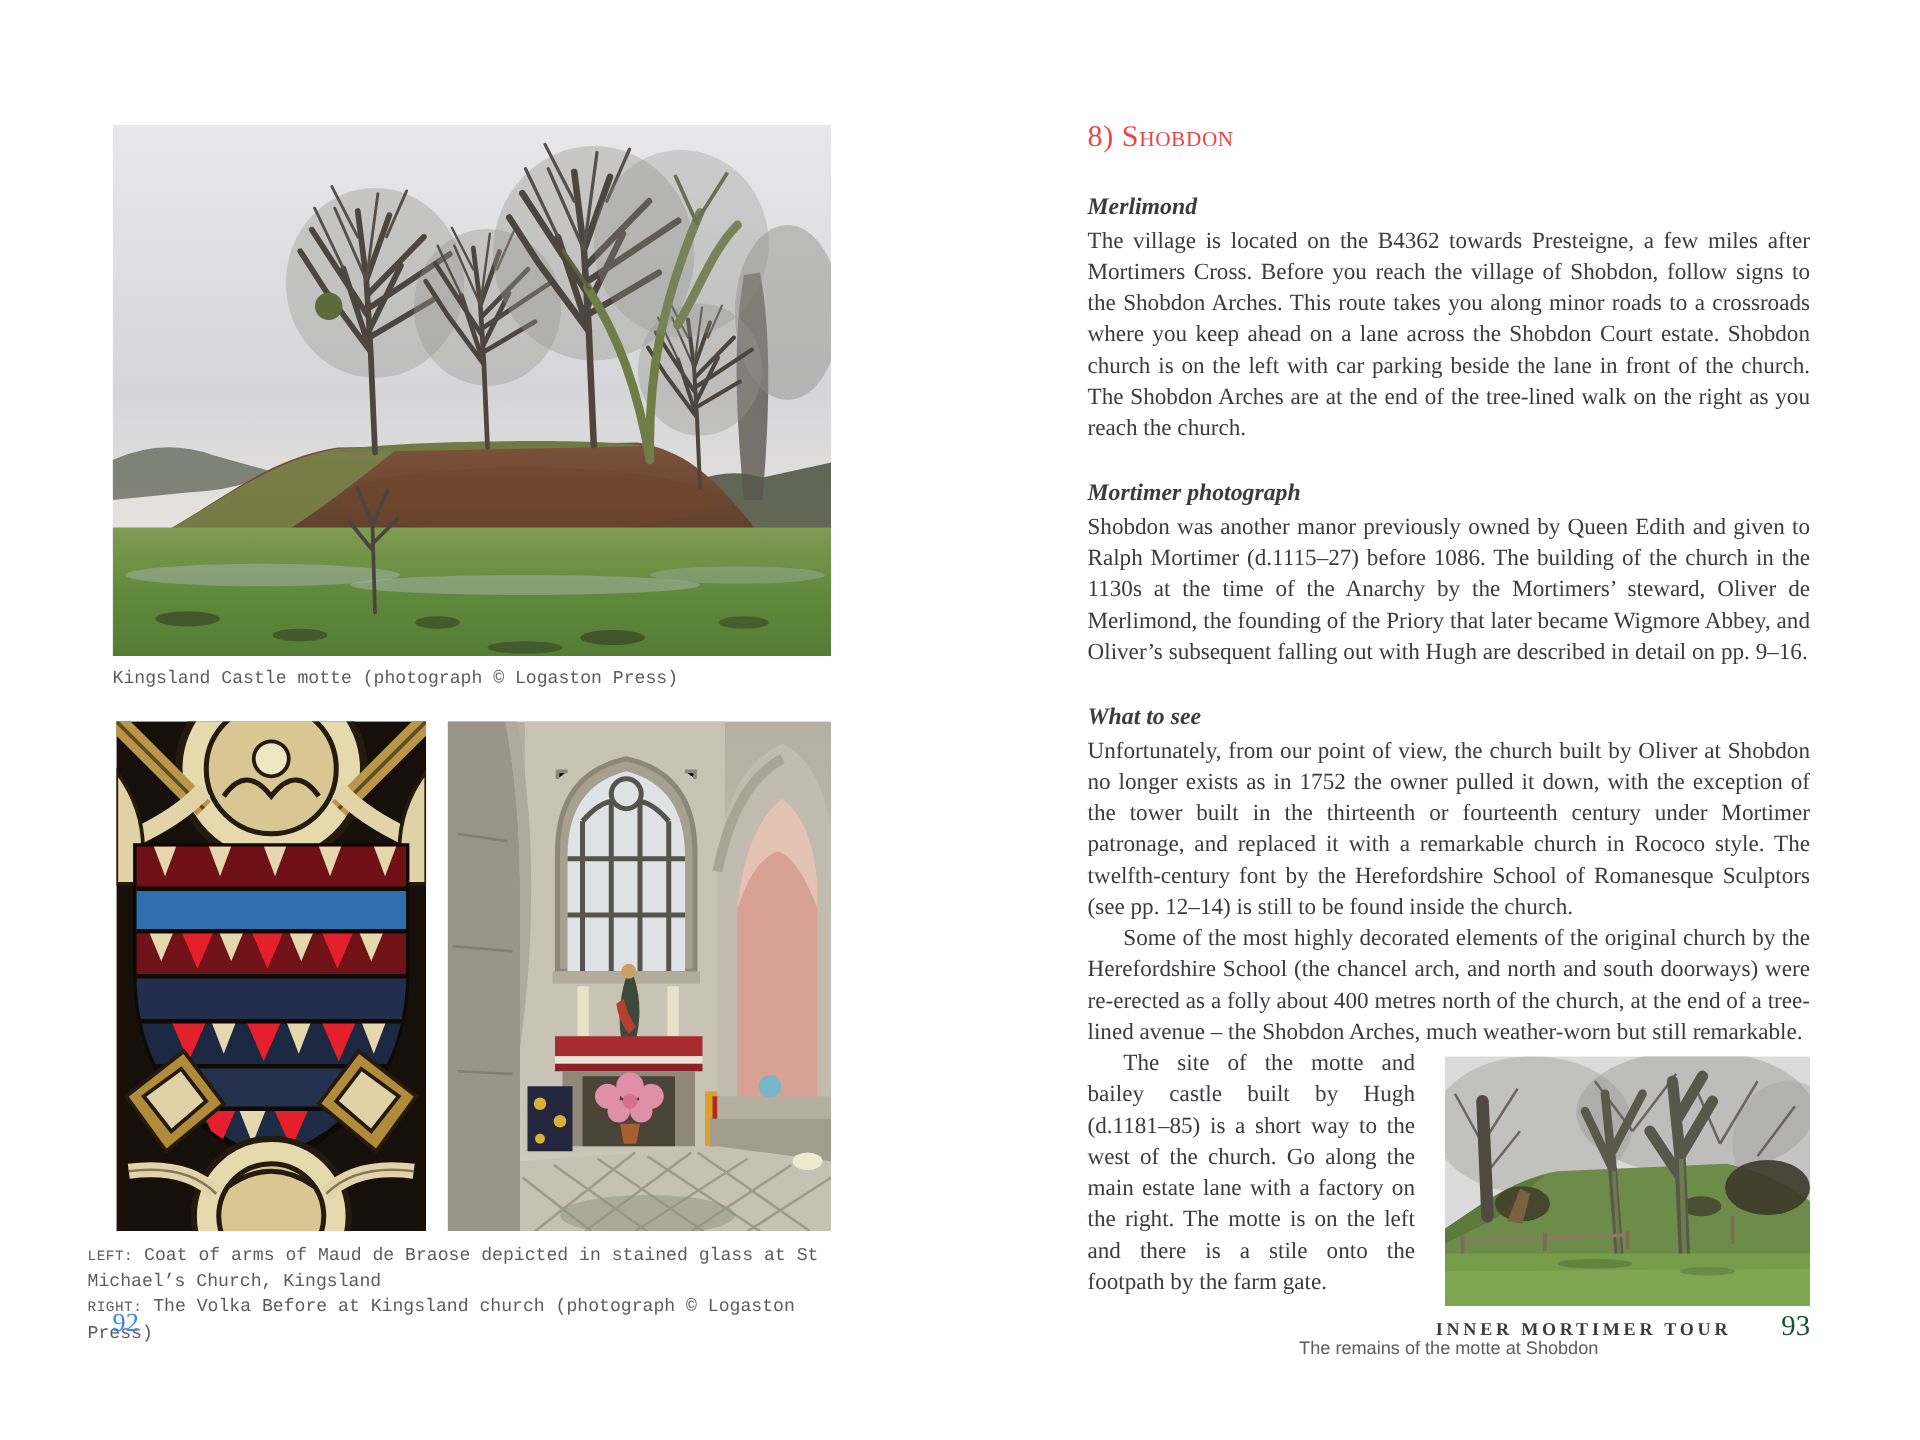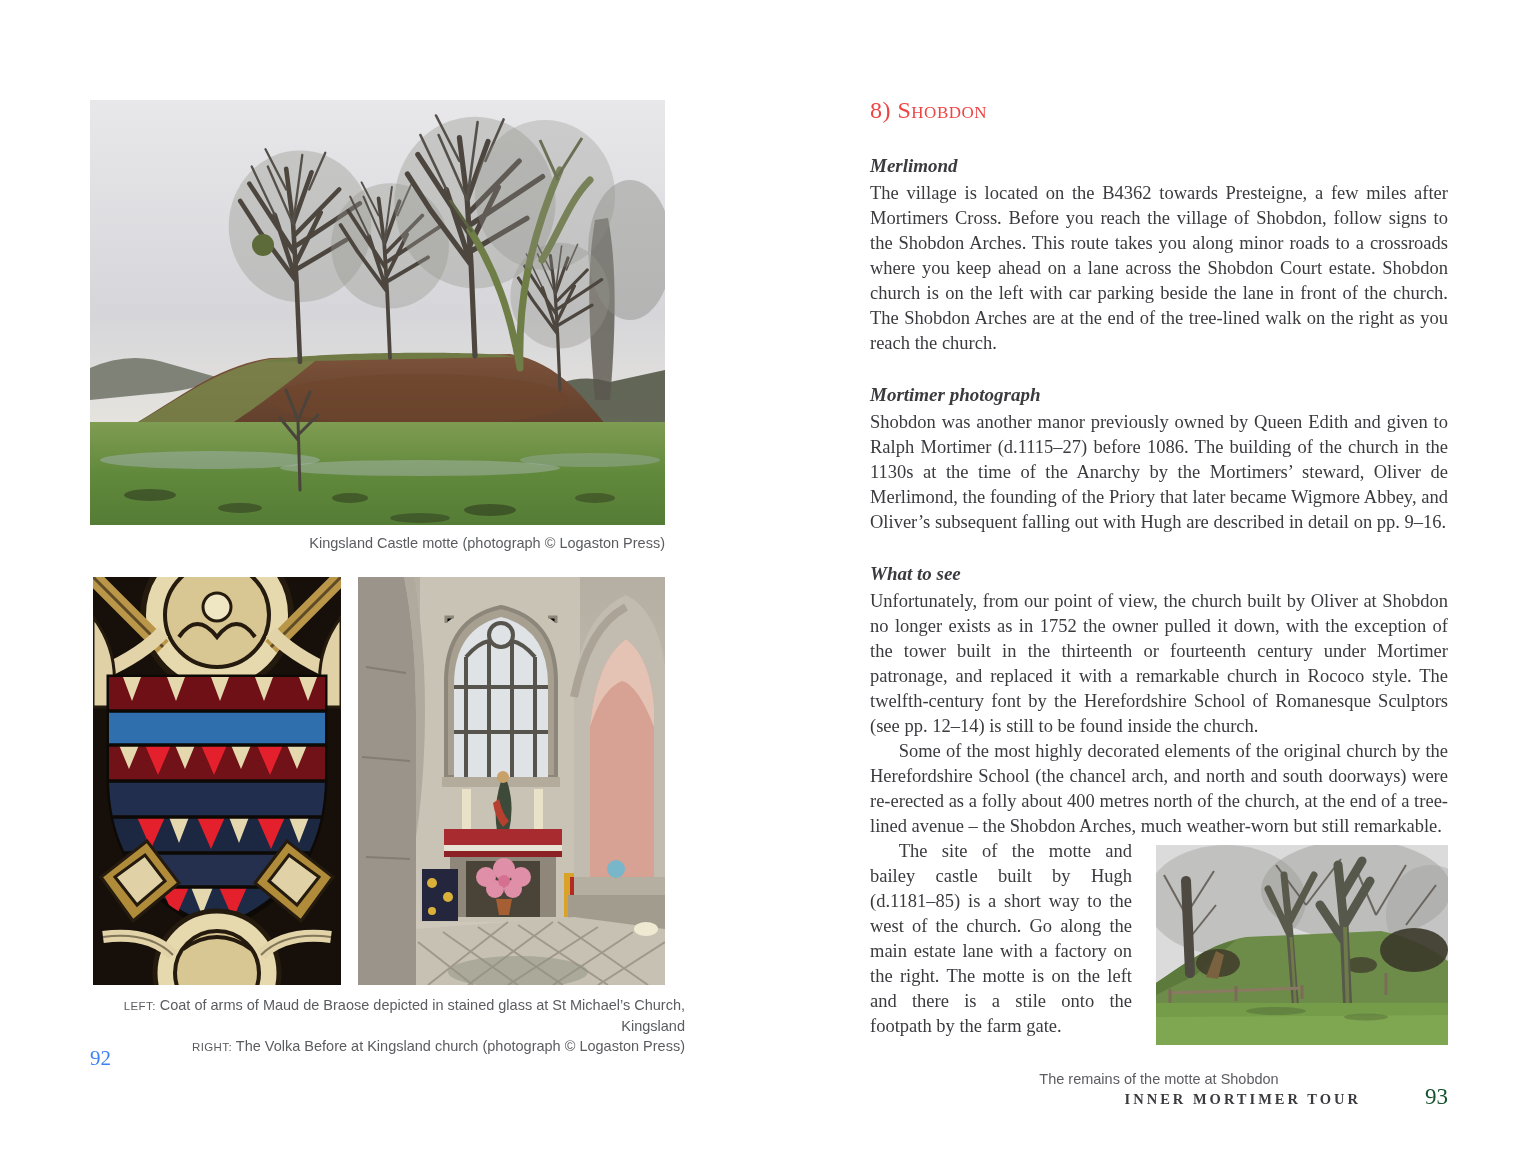--- a/index.html
+++ b/index.html
@@ -11,23 +11,23 @@
   }
   .spread{position:absolute;inset:0;}
 
   
   figure{margin:0;padding:0;}
   .photo{position:absolute;overflow:hidden;}
   .photo svg{display:block;width:100%;height:100%;}
 
   
   .caption{
-    font-family:Liberation Sans, sans-serif;
+    font-family:Liberation Mono, monospace;
     color:#5b5c60;font-size:14.5px;line-height:20px;
-    text-align:right;position:absolute;
+    text-align:left;position:absolute;
   }
   .caption .sc{font-size:11.5px;letter-spacing:.4px;}
 
   
   .text-col{
     position:absolute;left:870px;top:96px;width:578px;
   }
   .heading{
     font-variant:small-caps;
     color:#ef4444;font-size:24px;line-height:28px;
@@ -59,21 +59,21 @@
     text-align:center;margin:30px 0 0 0;
   }
 
   
   .pagenum-left{
     position:absolute;left:90px;top:1046px;
     font-size:21px;color:#3b82f6;
   }
   .footer-right{
     position:absolute;left:870px;top:1048px;width:578px;
-    display:flex;justify-content:flex-end;align-items:baseline;gap:64px;margin-top:36px;
+    display:flex;justify-content:flex-end;align-items:baseline;gap:40px;
   }
   .footer-title{
     font-size:14.5px;letter-spacing:3px;font-weight:bold;color:#3b3b3f;
   }
   .footer-pagenum{font-size:23px;color:#14532d;}
 </style>
 </head>
 <body>
 
 <div class="spread">

